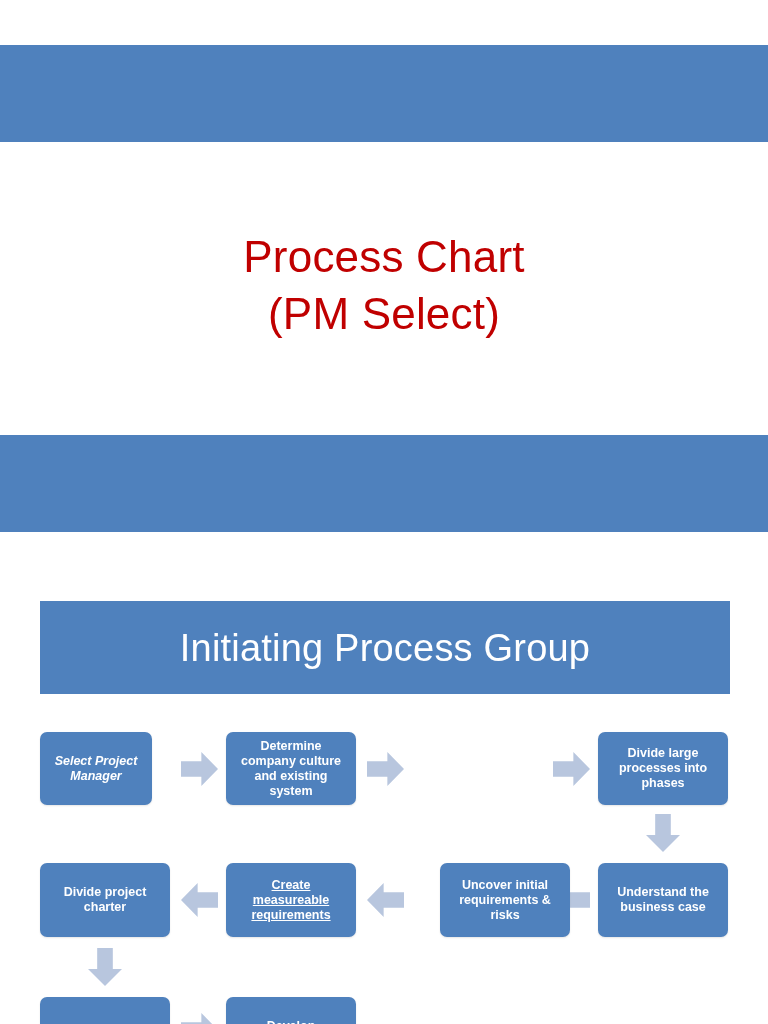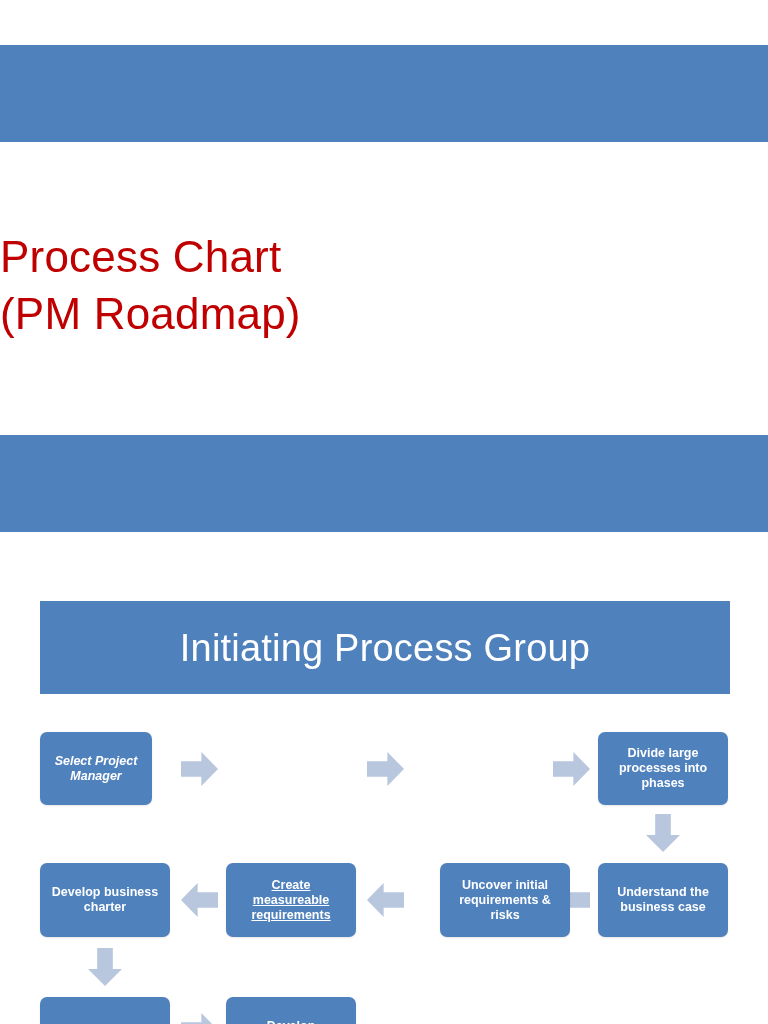--- a/index.html
+++ b/index.html
@@ -30,20 +30,21 @@
   }
   .band-top    { top: 45px;  height: 97px; }
   .band-middle { top: 435px; height: 97px; }
 
   
   .title-block {
     position: absolute;
     top: 228px;
     left: 0;
     width: 768px;
+    text-align: center;
     color: #C00000;
     font-size: 44px;
     line-height: 57px;
     font-weight: 400;
     letter-spacing: 0.2px;
   }
   .title-line { display: block; white-space: pre; }
 
   
   .section-banner {
@@ -103,35 +104,38 @@
 </head>
 <body>
 
 <div class="slide">
 
   <div class="band band-top"></div>
   <div class="band band-middle"></div>
 
   <div class="title-block">
     <span class="title-line">Process Chart</span>
-    <span class="title-line">(PM Roadmap)</span>
+    <span class="title-line">(PM Select)</span>
   </div>
 
   <div class="section-banner">
     <span class="section-banner-label">Initiating Process Group</span>
   </div>
 
   <div class="flow">
 
     <div class="node" style="left:40px;  top:732px; width:112px; height:73px;font-style:italic;">
       <span class="node-label">Select Project Manager</span>
     </div>
 
     <div class="arrow arrow-right" style="left:181px; top:752px; width:37px; height:34px;"></div>
 
+    <div class="node" style="left:226px; top:732px; width:130px; height:73px;">
+      <span class="node-label">Determine company culture and existing system</span>
+    </div>
 
     <div class="arrow arrow-right" style="left:367px; top:752px; width:37px; height:34px;"></div>
 
 
     <div class="arrow arrow-right" style="left:553px; top:752px; width:37px; height:34px;"></div>
 
     <div class="node" style="left:598px; top:732px; width:130px; height:73px;">
       <span class="node-label">Divide large processes into phases</span>
     </div>
 
@@ -149,21 +153,21 @@
 
     <div class="arrow arrow-left" style="left:367px; top:883px; width:37px; height:34px;"></div>
 
     <div class="node" style="left:226px; top:863px; width:130px; height:74px;text-decoration:underline;">
       <span class="node-label">Create measureable requirements</span>
     </div>
 
     <div class="arrow arrow-left" style="left:181px; top:883px; width:37px; height:34px;"></div>
 
     <div class="node" style="left:40px;  top:863px; width:130px; height:74px;">
-      <span class="node-label">Develop business charter</span>
+      <span class="node-label">Divide project charter</span>
     </div>
 
     <div class="arrow arrow-down" style="left:88px;  top:948px; width:34px; height:38px;"></div>
 
     <div class="node" style="left:40px;  top:997px; width:130px; height:74px;">
       
     </div>
 
     <div class="arrow arrow-right" style="left:181px; top:1013px; width:37px; height:34px;"></div>
 

